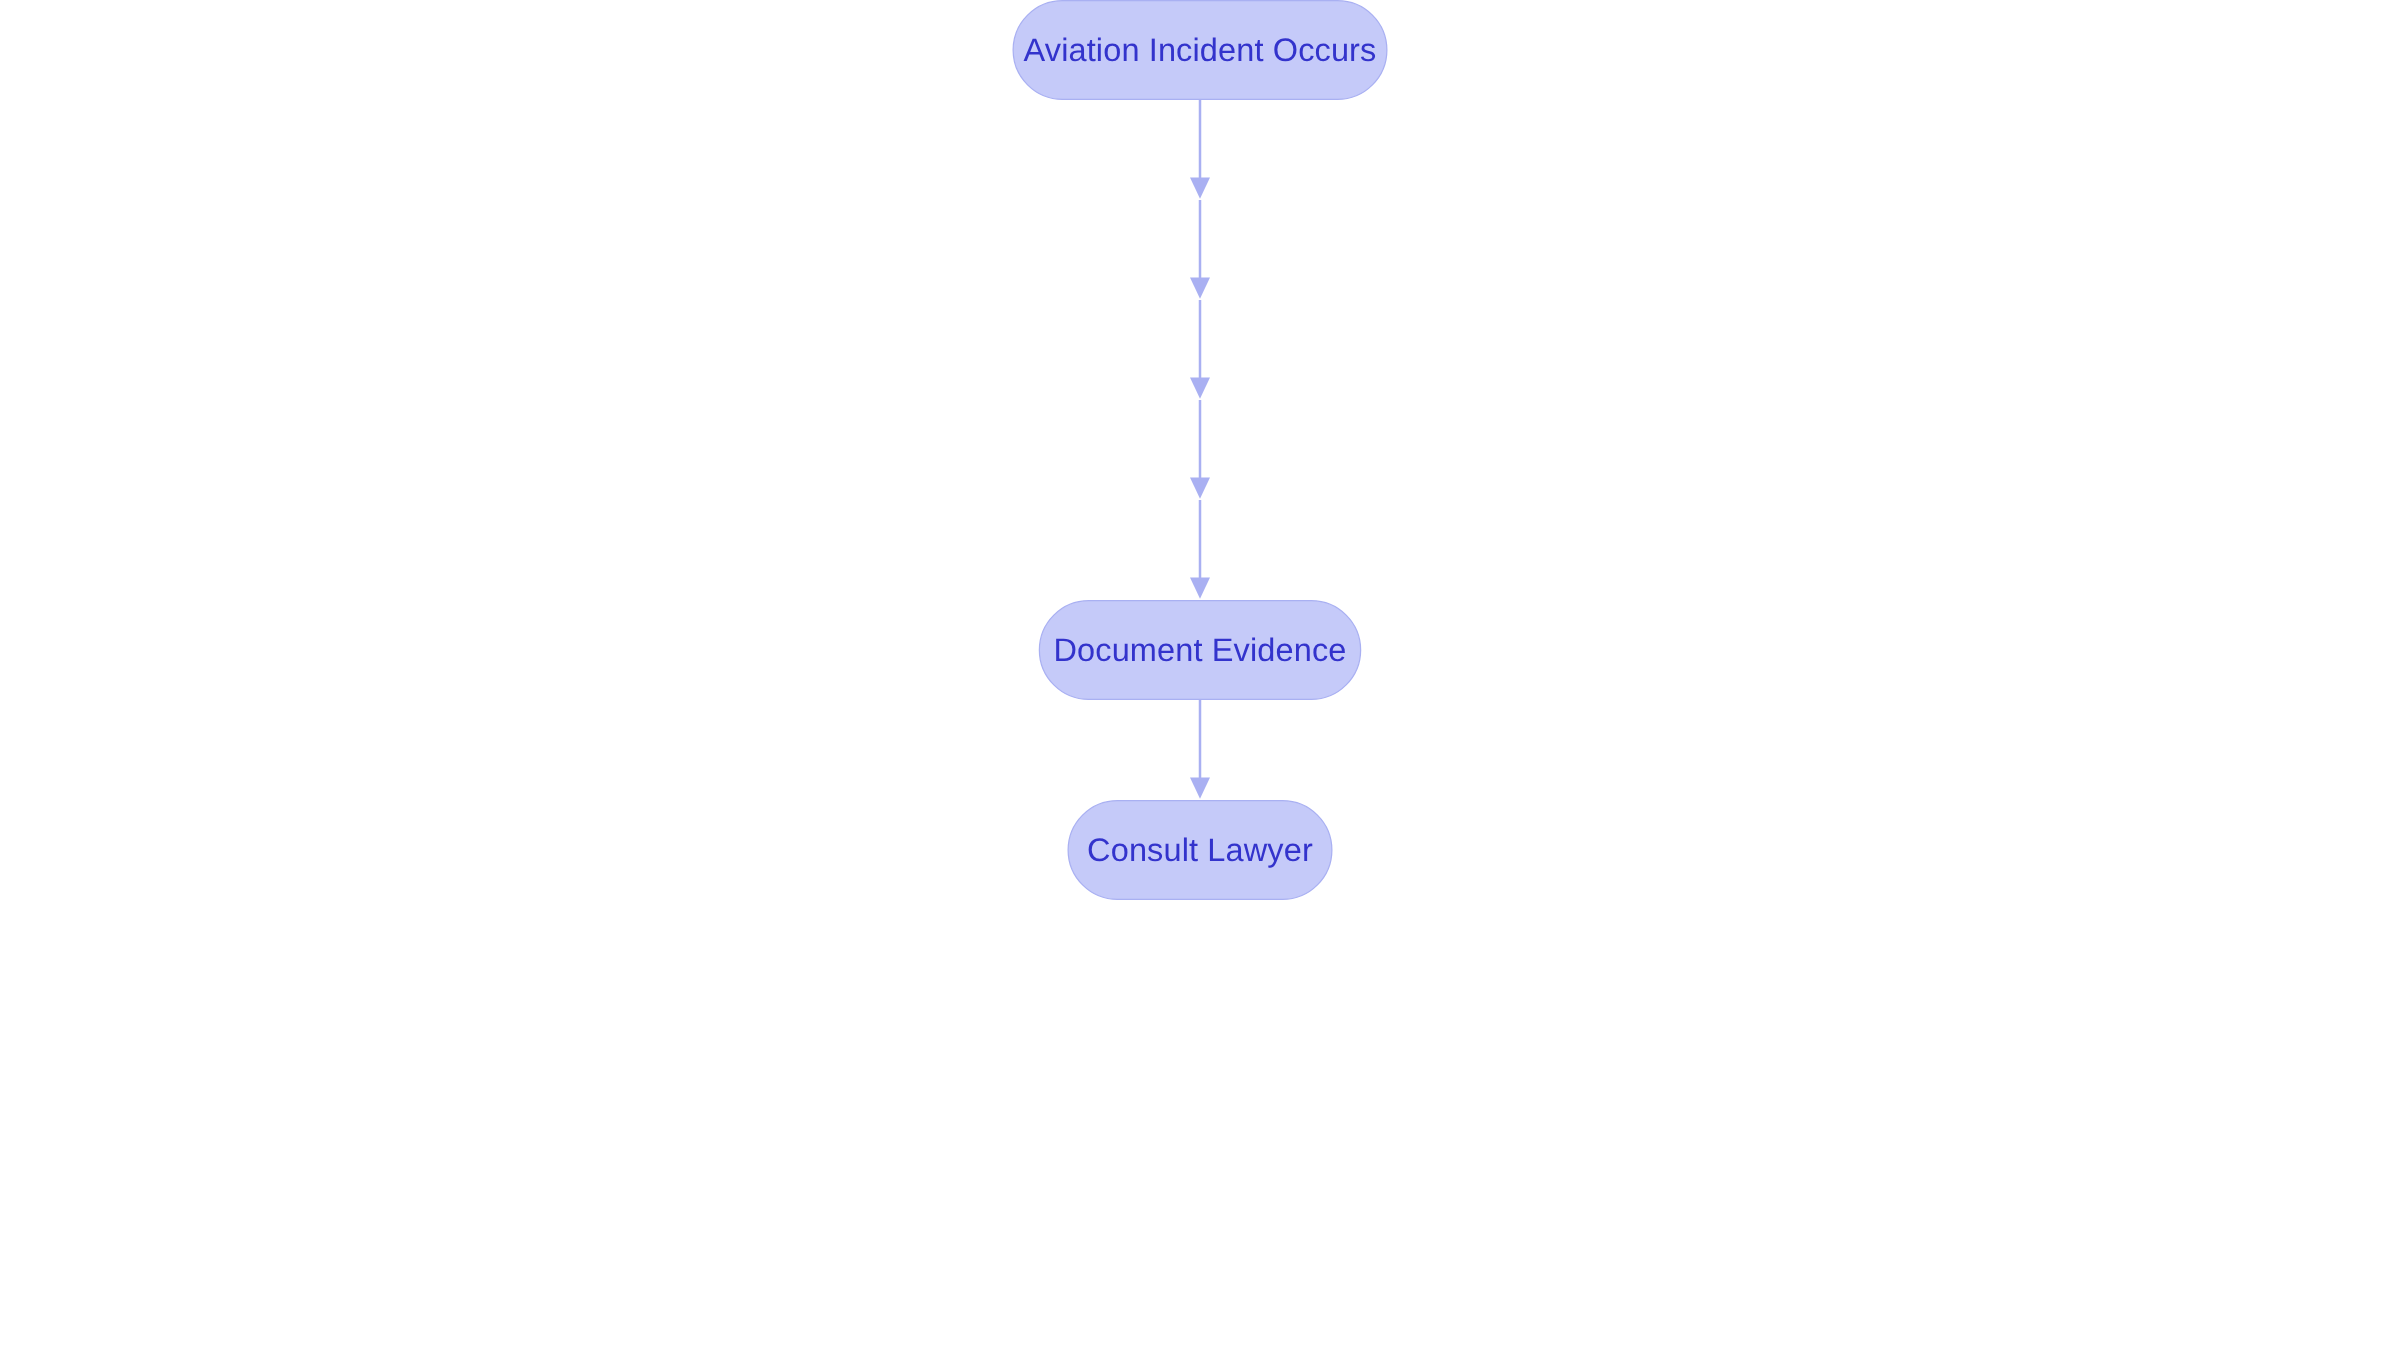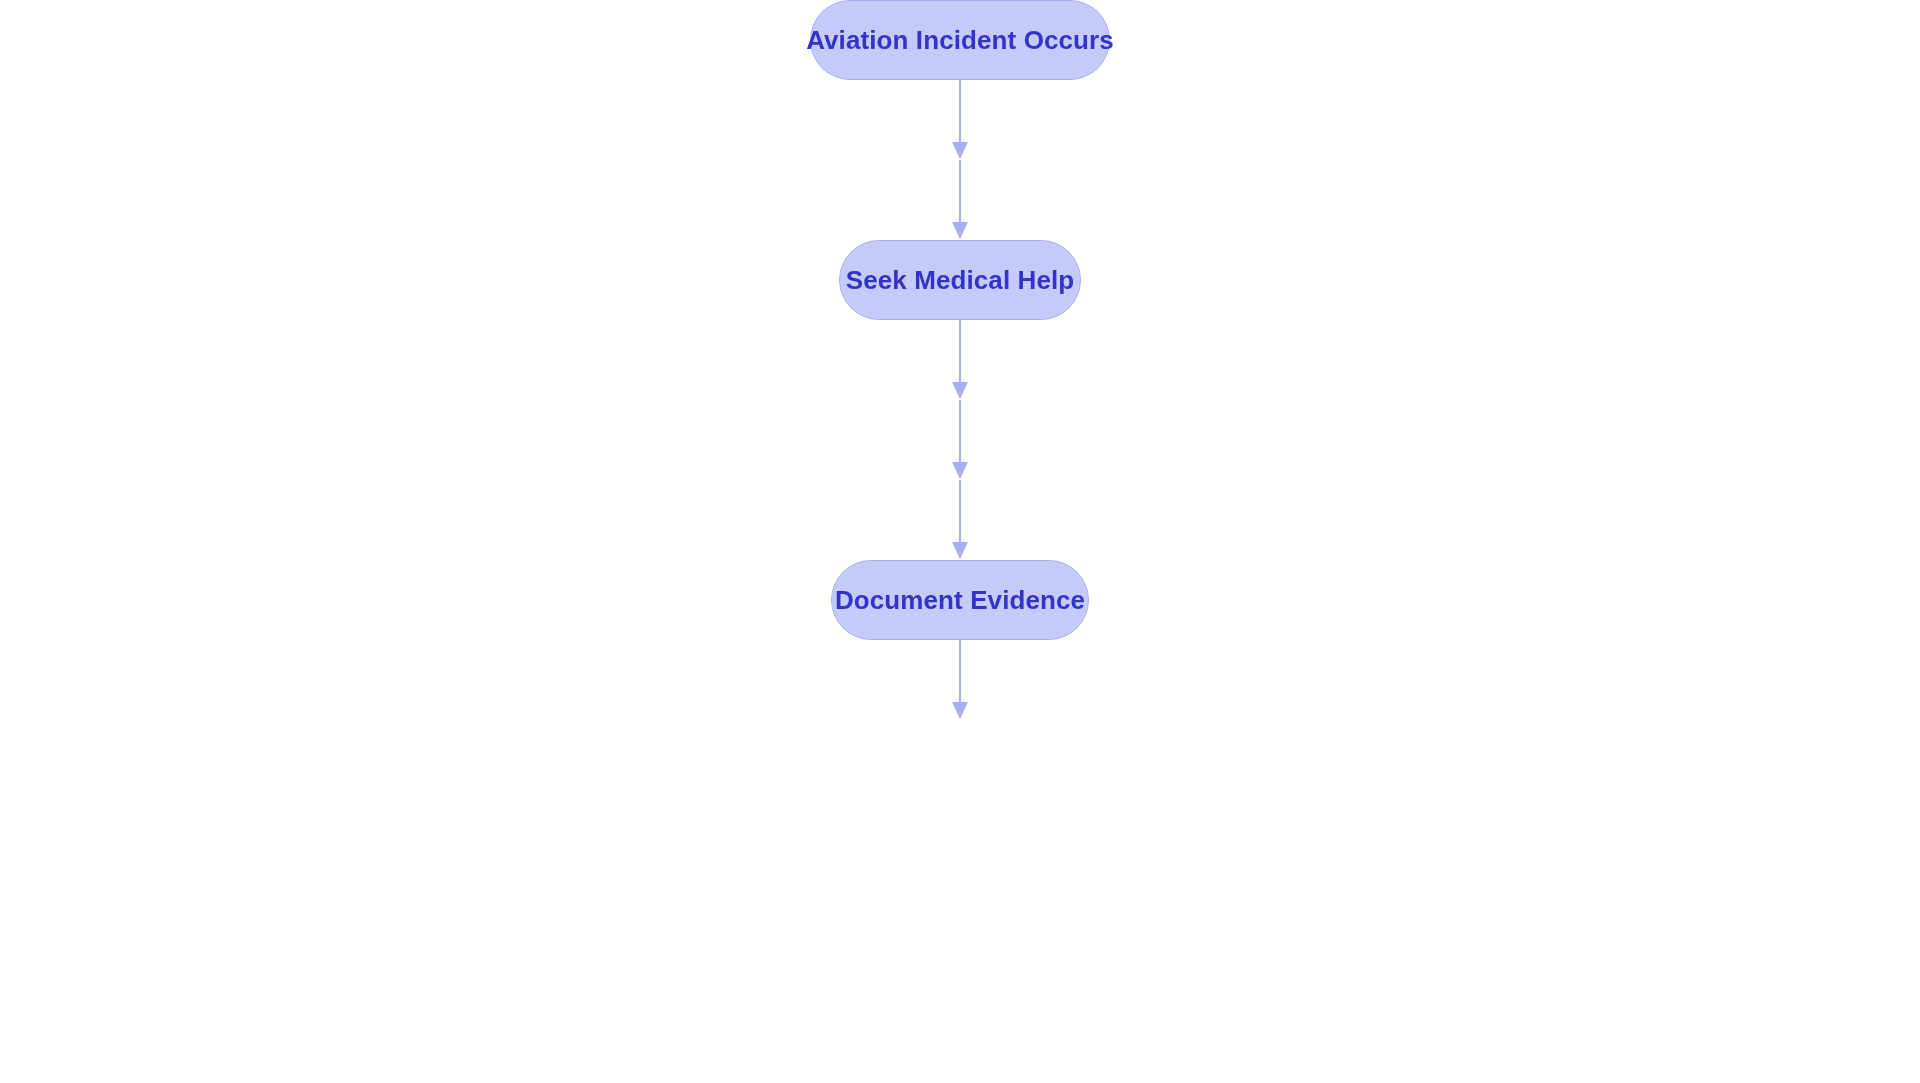--- a/index.html
+++ b/index.html
@@ -42,21 +42,21 @@
     display: flex;
     align-items: center;
     justify-content: center;
     flex: 0 0 auto;
   }
 
   .node-label {
     color: #3333cc;
     font-family: "Liberation Sans", sans-serif;
     font-size: 26px;
-    font-weight: 700;
+    font-weight: 400;
     line-height: 1;
     white-space: nowrap;
     letter-spacing: 0.1px;
   }
 
   .connector {
     position: relative;
     width: 24px;
     height: 80px;
     flex: 0 0 auto;
@@ -96,23 +96,20 @@
       <div class="line"></div>
       <div class="head"></div>
     </div>
 
 
     <div class="connector">
       <div class="line"></div>
       <div class="head"></div>
     </div>
 
-    <div class="node" style="width:242px">
-      <span class="node-label">Seek Medical Help</span>
-    </div>
 
     <div class="connector">
       <div class="line"></div>
       <div class="head"></div>
     </div>
 
 
     <div class="connector">
       <div class="line"></div>
       <div class="head"></div>
@@ -126,15 +123,18 @@
 
     <div class="node" style="width:258px">
       <span class="node-label">Document Evidence</span>
     </div>
 
     <div class="connector">
       <div class="line"></div>
       <div class="head"></div>
     </div>
 
+    <div class="node" style="width:212px">
+      <span class="node-label">Consult Lawyer</span>
+    </div>
 
   </div>
 </div>
 
 </body></html>

